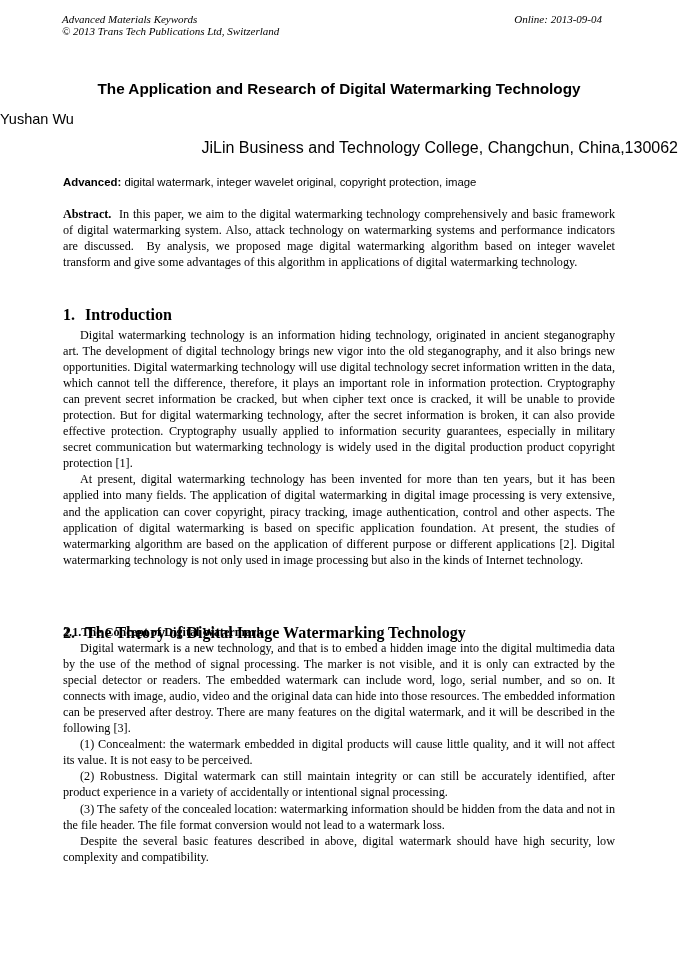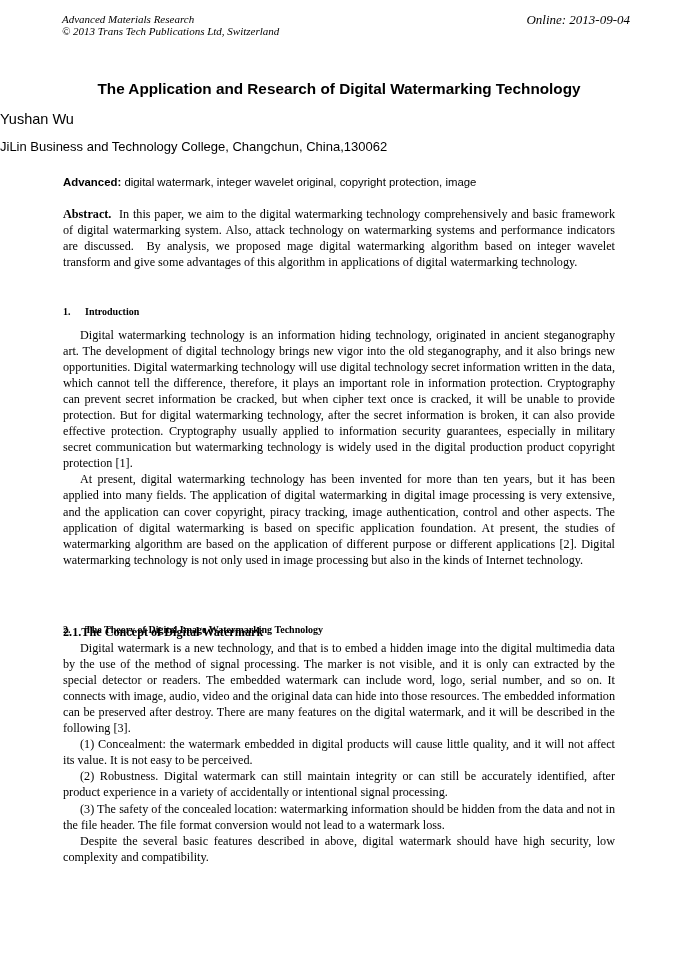--- a/index.html
+++ b/index.html
@@ -1,43 +1,43 @@
 <!DOCTYPE html>
 <html><head>
 <meta charset="utf-8">
 <style>
   html, body { margin: 0; padding: 0; background: #ffffff; }
   body { width: 678px; height: 959px; overflow: hidden; position: relative; color: #000; }
   .page { position: absolute; left: 0; top: 0; width: 678px; height: 959px; }
   .header-left { position: absolute; left: 62px; top: 14px; font-family: "Liberation Serif", serif; font-style: italic; font-size: 11px; line-height: 11.5px; }
   .header-left div { white-space: nowrap; }
-  .header-right { position: absolute; right: 48px; top: 14px; font-family: "Liberation Serif", serif; font-style: italic; font-size: 13px; line-height: 11.5px; }
+  .header-right { position: absolute; right: 76px; top: 14px; font-family: "Liberation Serif", serif; font-style: italic; font-size: 11px; line-height: 11.5px; }
   .title { position: absolute; left: 0; width: 678px; top: 80px; text-align: center; font-family: "Liberation Sans", sans-serif; font-weight: bold; font-size: 15.3px; }
   .author { position: absolute; left: 0; width: 678px; top: 111px; font-family: "Liberation Sans", sans-serif; font-size: 14.5px; }
-  .affil { position: absolute; left: 0; width: 678px; top: 139px; text-align: left; font-family: "Liberation Sans", sans-serif; font-size: 13px; }
+  .affil { position: absolute; left: 0; width: 678px; top: 139px; text-align: right; font-family: "Liberation Sans", sans-serif; font-size: 16px; }
   .keywords { position: absolute; left: 63px; top: 176px; font-family: "Liberation Sans", sans-serif; font-size: 11.4px; white-space: nowrap; }
   .keywords b { font-weight: bold; }
   .body { position: absolute; left: 63px; width: 552px; font-family: "Liberation Serif", serif; font-size: 12.2px; line-height: 16.05px; text-align: justify; }
   .body p { margin: 0; }
   .indent { text-indent: 17px; }
   .abstract { top: 206px; }
   .abstract b { font-weight: bold; }
-  .h1 { position: absolute; left: 63px; font-family: "Liberation Serif", serif; font-weight: bold; font-size: 10px; white-space: nowrap; }
+  .h1 { position: absolute; left: 63px; font-family: "Liberation Serif", serif; font-weight: bold; font-size: 16px; white-space: nowrap; }
   .h1 .num { display: inline-block; width: 22px; }
   .h2 { font-weight: bold; }
   .sec1 { top: 327px; }
   .sec2 { top: 624px; }
 </style>
 </head>
 <body>
 
 <div class="page">
 
   <div class="header-left">
-    <div>Advanced Materials Research</div>
+    <div>Advanced Materials Keywords</div>
     <div>© 2013 Trans Tech Publications Ltd, Switzerland</div>
   </div>
   <div class="header-right">Online: 2013-09-04</div>
 
   <div class="title">The Application and Research of Digital Watermarking Technology</div>
   <div class="author">Yushan Wu</div>
   <div class="affil">JiLin Business and Technology College, Changchun, China,130062</div>
 
   <div class="keywords">
     <b>Advanced:</b><span> digital watermark, integer wavelet original, copyright protection, image</span>

